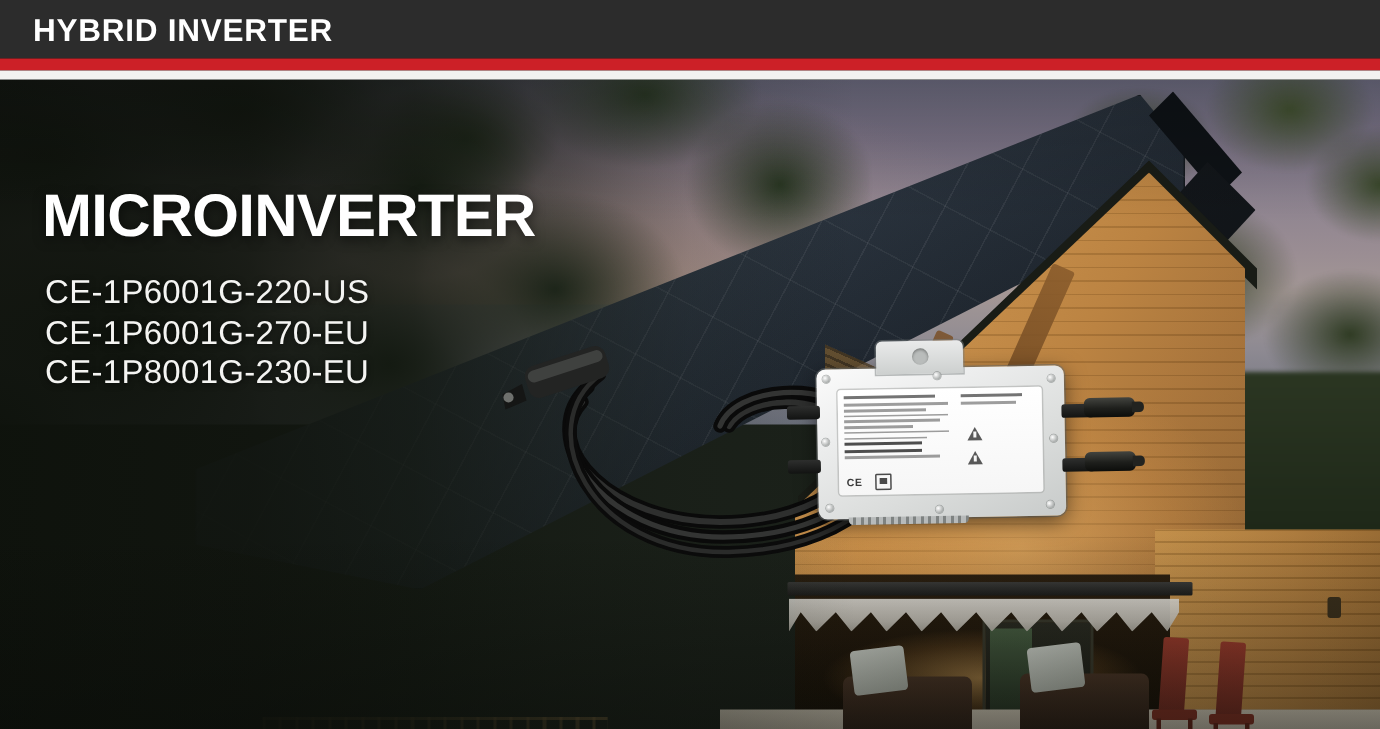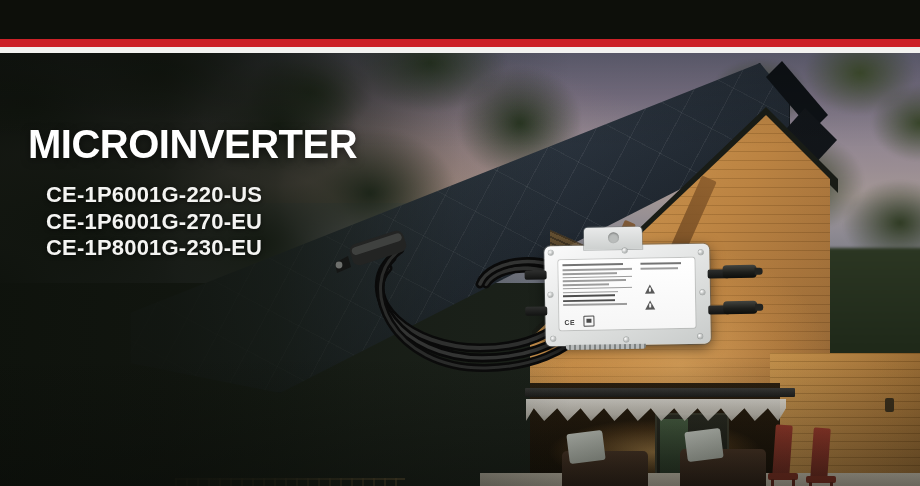--- a/index.html
+++ b/index.html
@@ -324,22 +324,22 @@
   .headline{
     position:absolute;left:28px;top:124px;
     font-size:40px;font-weight:bold;
     letter-spacing:-0.5px;
     color:#ffffff;
     line-height:1;
     text-shadow:0 2px 8px rgba(0,0,0,.55);
     white-space:nowrap;
   }
   .models{
-    position:absolute;left:46px;top:182px;
-    list-style:none;margin:0;padding:0;font-weight:bold;
+    position:absolute;left:30px;top:182px;
+    list-style:none;margin:0;padding:0;
   }
   .models li{
     font-size:22px;
     color:#f4f4f2;
     line-height:26.6px;
     letter-spacing:.2px;
     white-space:nowrap;
     text-shadow:0 1px 4px rgba(0,0,0,.6);
   }
 
@@ -444,20 +444,23 @@
     position:absolute;left:20px;bottom:-4px;width:80px;height:5px;
     background:repeating-linear-gradient(90deg,#b7baba 0px,#b7baba 3px,#7e8281 3px,#7e8281 5px);
     border-radius:0 0 3px 3px;
   }
 </style>
 </head>
 <body>
 
 <div class="banner">
 
+  <div class="header">
+    <div class="header-title">HYBRID INVERTER</div>
+  </div>
   <div class="rule-red"></div>
   <div class="rule-white"></div>
 
   <div class="scene">
 
     <div class="sky"></div>
     <div class="sky-warm"></div>
 
     <div class="treeline">
       <div class="foliage-left"></div>

